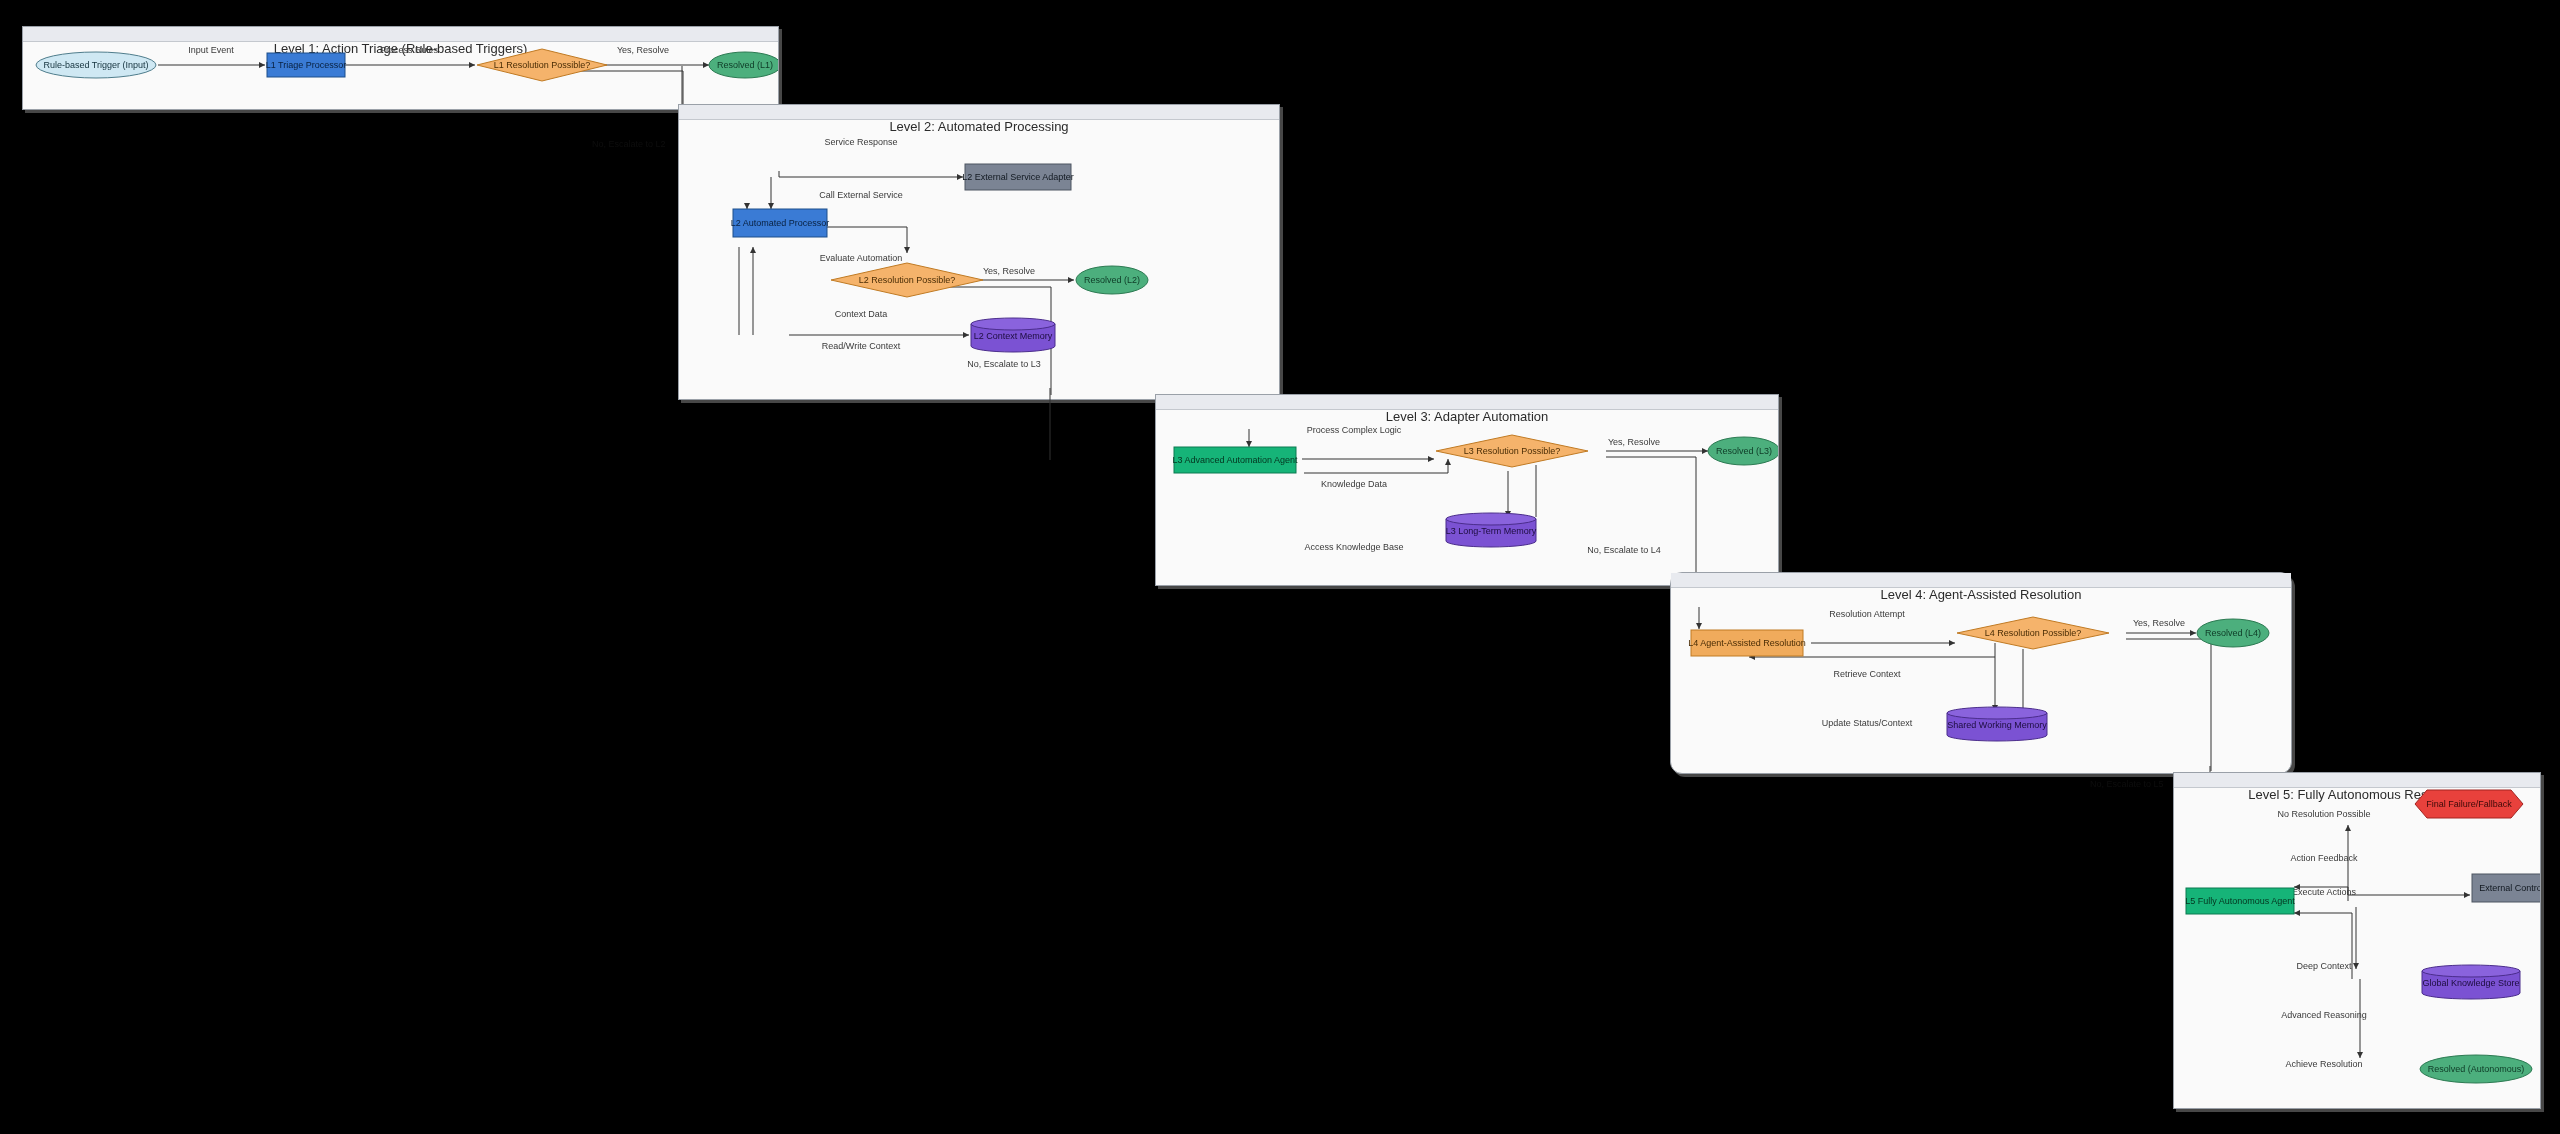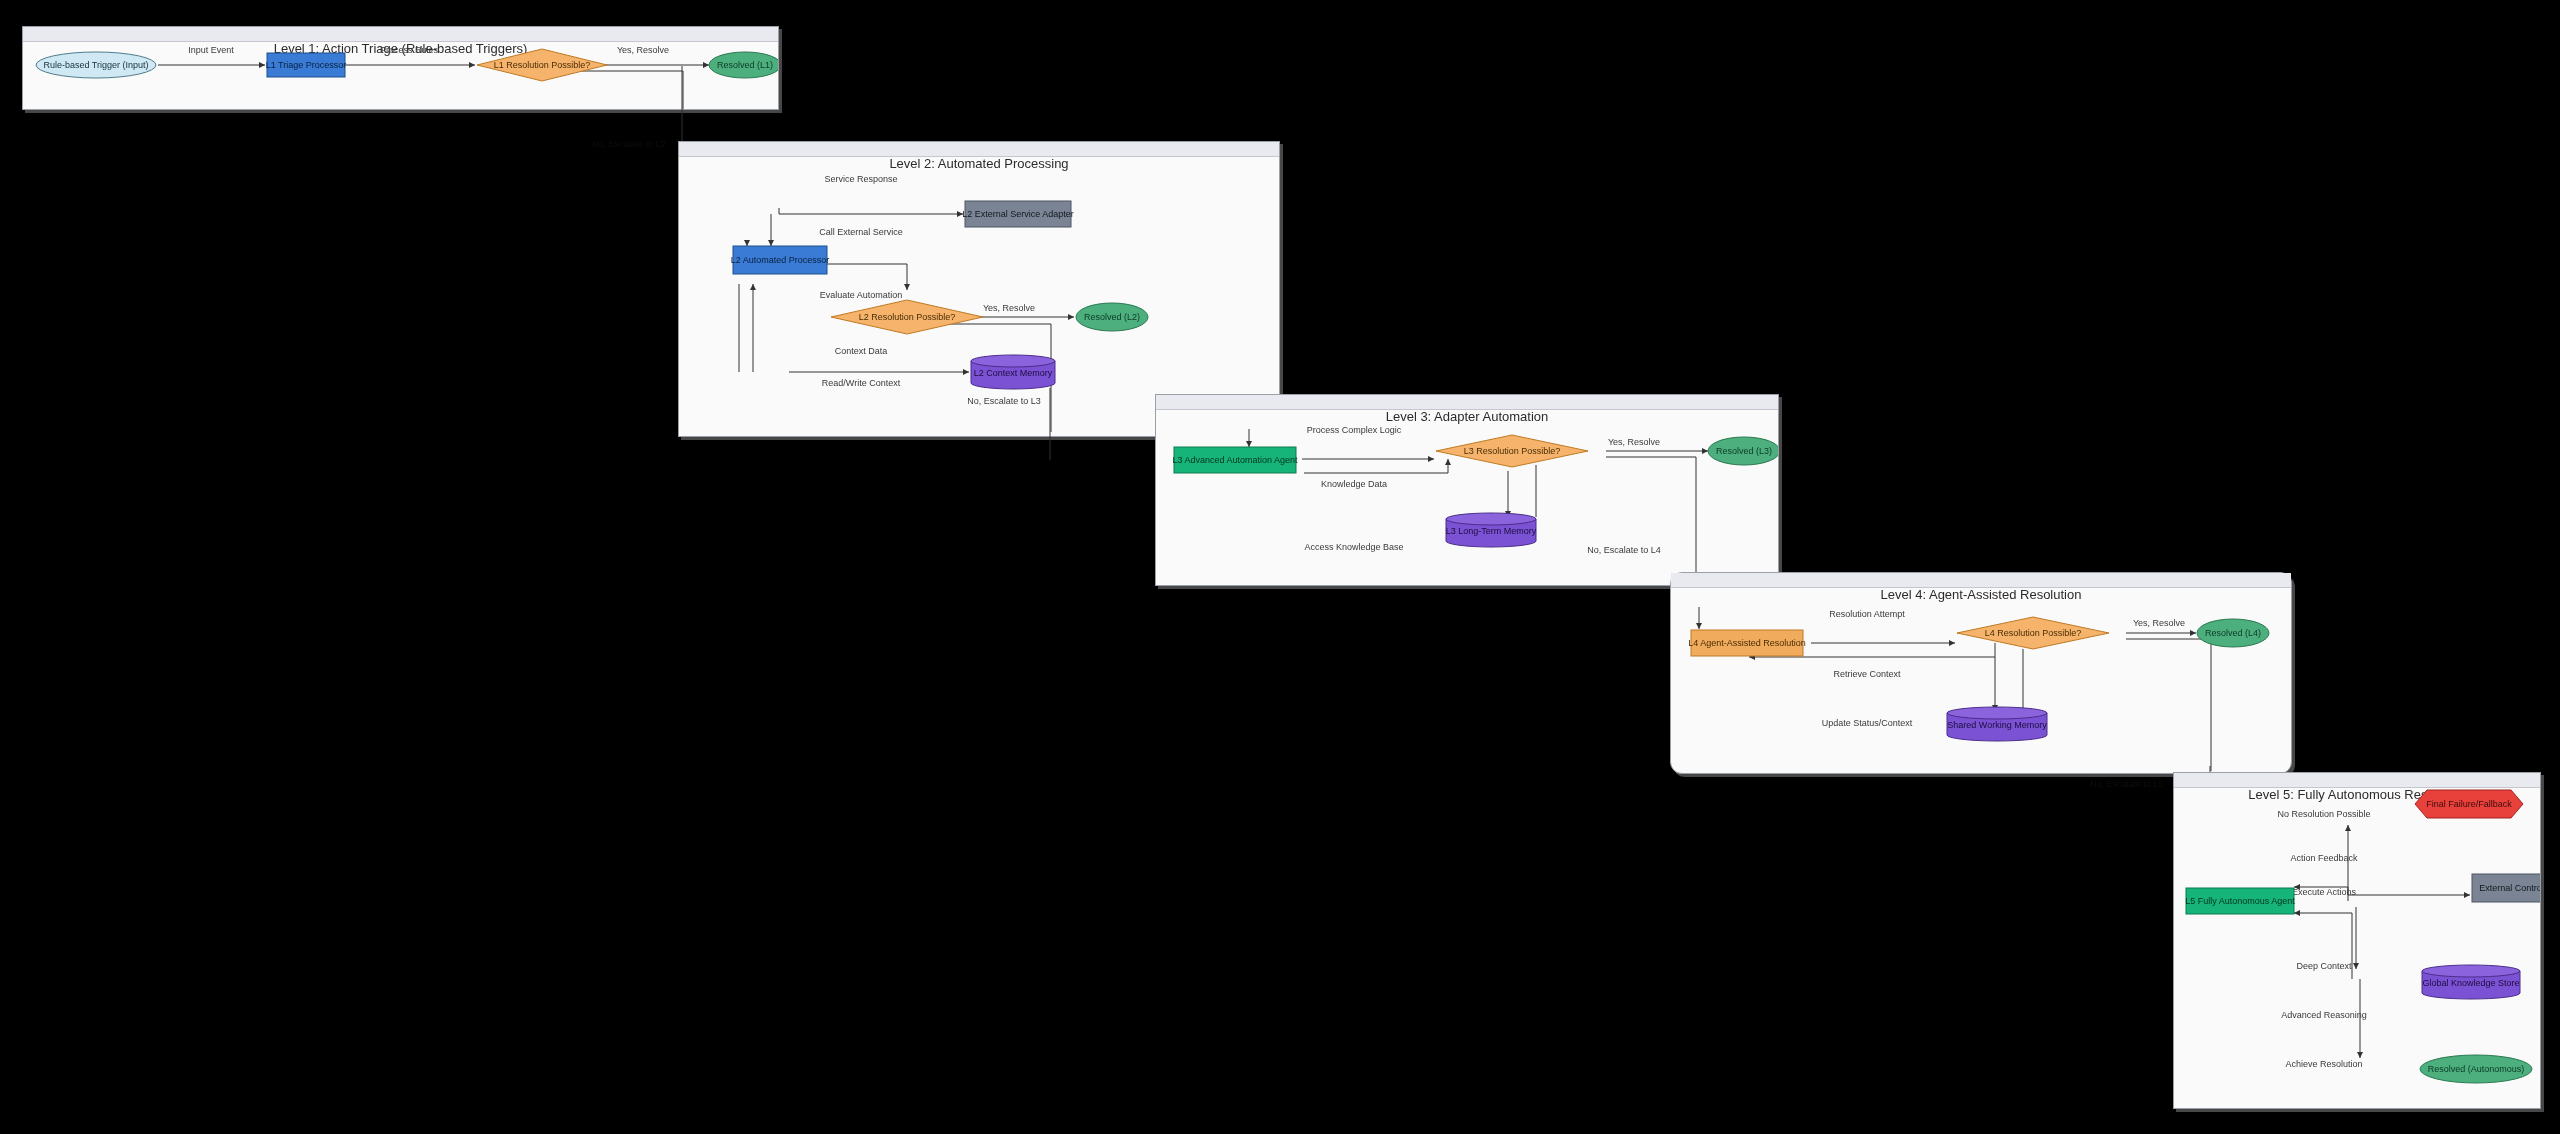--- a/index.html
+++ b/index.html
@@ -58,21 +58,21 @@
   <svg style="position:absolute;left:670px;top:66px;" width="30" height="170">
     <defs>
         <marker id="ag1" markerWidth="7" markerHeight="7" refX="6" refY="3" orient="auto">
       <path d="M0,0 L6,3 L0,6 z" fill="#333"></path>
         </marker>
       </defs>
     <path d="M12,0 L12,165" stroke="#333" fill="none"></path>
   </svg>
   <div class="dark-lbl" style="left:592px;top:139px;">No, Escalate to L2</div>
 
-  <div class="level" style="left:678px;top:104px;width:600px;height:294px;margin-top:37px;">
+  <div class="level" style="left:678px;top:104px;width:600px;height:294px;">
     <div class="level-hdr"></div>
     <div class="level-title">Level 2: Automated Processing</div>
     <svg class="lvl-svg" width="600" height="294">
       <defs>
           <marker id="a2" markerWidth="7" markerHeight="7" refX="6" refY="3" orient="auto">
         <path d="M0,0 L6,3 L0,6 z" fill="#333"></path>
           </marker>
         </defs>
 
       <g stroke="#333" fill="none" marker-end="url(#a2)">

